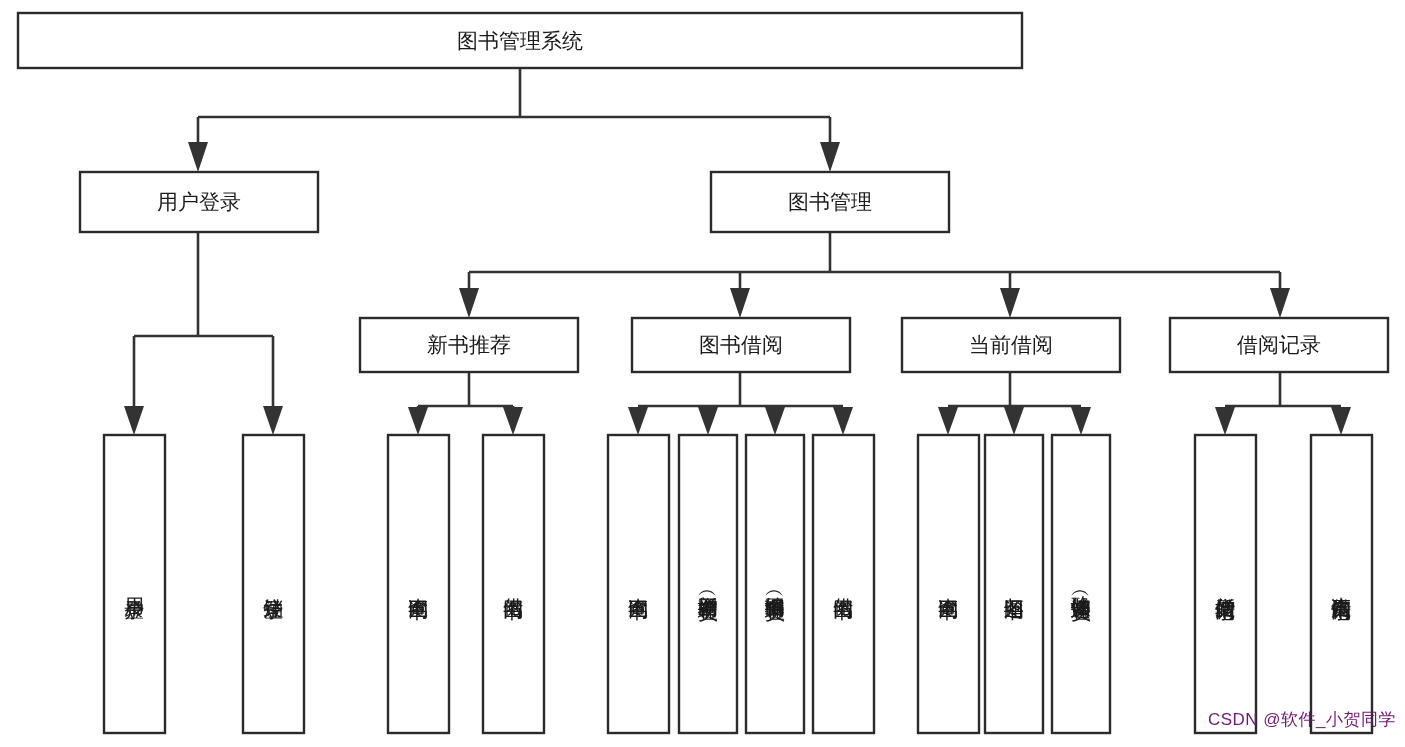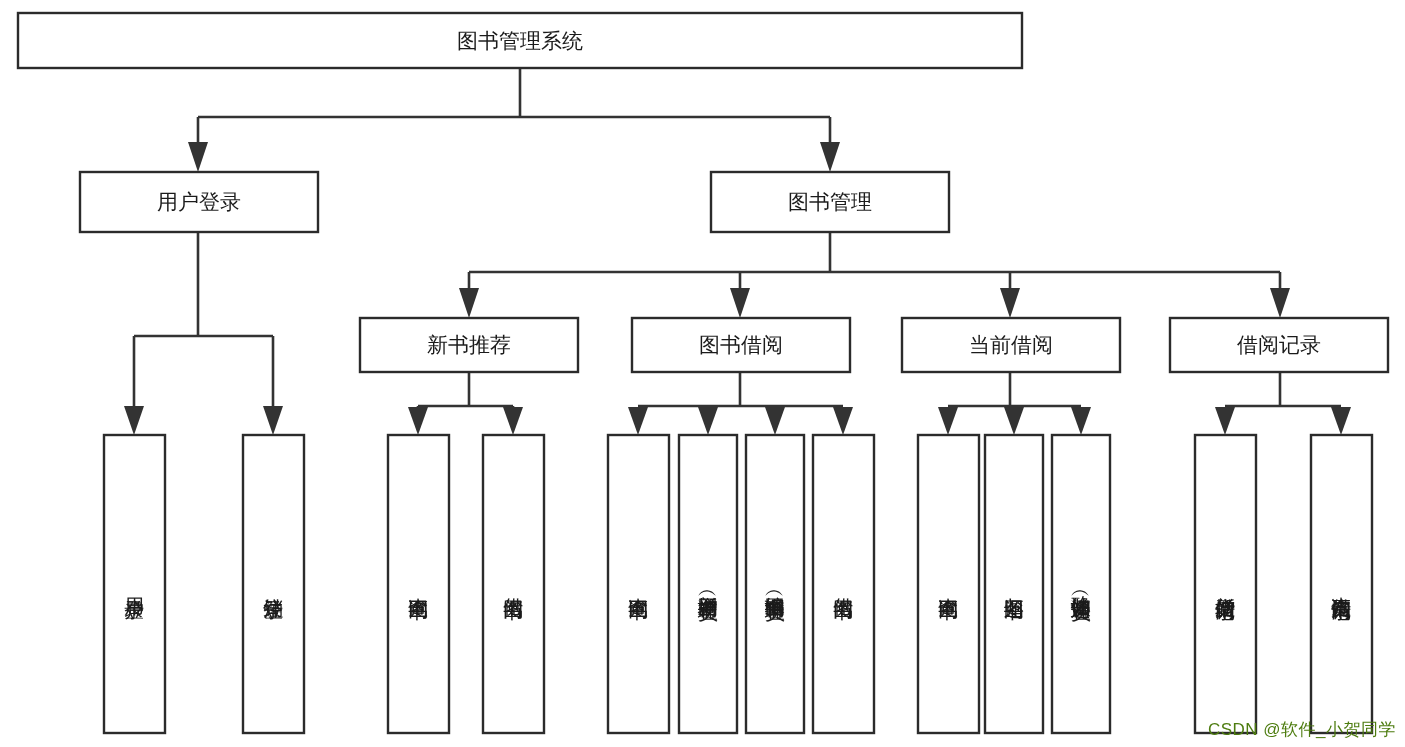--- a/index.html
+++ b/index.html
@@ -61,24 +61,24 @@
     writing-mode: vertical-rl;
     text-orientation: upright;
     letter-spacing: 1px;
     white-space: nowrap;
     pointer-events: none;
     user-select: none;
   }
   .watermark {
     position: absolute;
     right: 9px;
-    bottom: 6px;
+    bottom: 16px;
     font-family: "Liberation Sans", "DejaVu Sans", sans-serif;
     font-size: 17px;
-    color: #4d7c0f;
+    color: #701a75;
     letter-spacing: 0.5px;
     white-space: nowrap;
   }
 </style>
 </head>
 <body>
 
 <div id="diagram-root">
 
   <svg id="flow" viewBox="0 0 1405 747">

